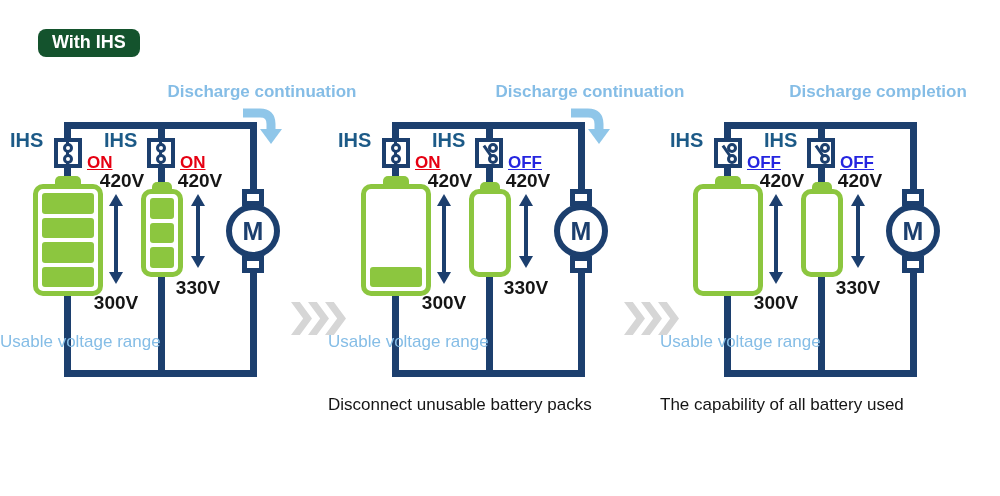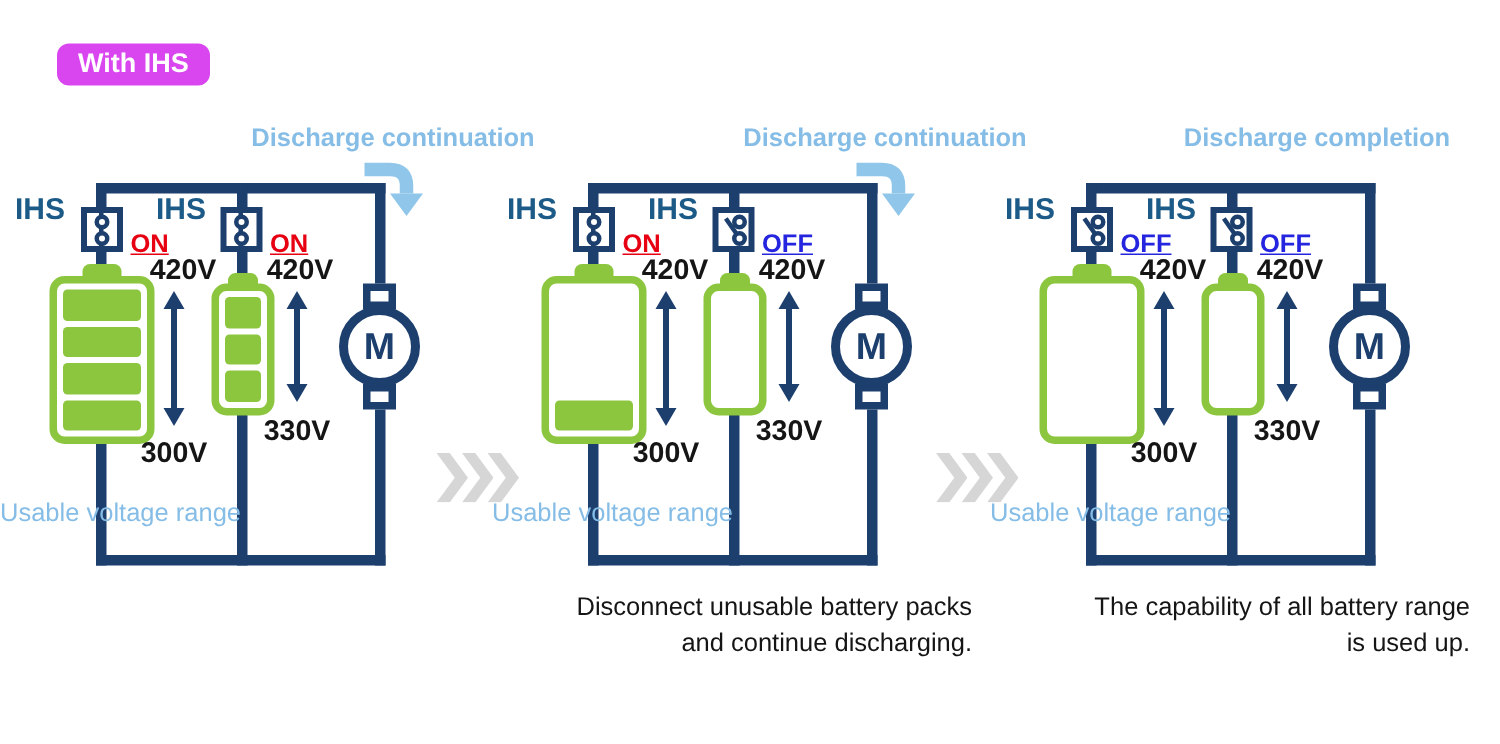--- a/index.html
+++ b/index.html
@@ -11,21 +11,21 @@
     --red:#e60012;
     --offblue:#2525e0;
     --gray:#d6d6d6;
     --ink:#151515;
   }
   html,body{margin:0;padding:0;background:#fff;}
   .stage{position:relative;width:1000px;height:496px;background:#fff;overflow:hidden;
          font-family:"Liberation Sans",sans-serif;}
 
   
-  .badge{position:absolute;left:38px;top:29px;background:#d946ef;color:#fff;
+  .badge{position:absolute;left:38px;top:29px;background:#14532d;color:#fff;
          font-size:18px;font-weight:700;padding:3px 14px 4px;border-radius:8px;z-index:6;}
 
   
   .panel{position:absolute;top:0;width:320px;height:460px;}
   .p1{left:0;}  .p2{left:328px;}  .p3{left:660px;}
 
   .panel-title{position:absolute;top:82px;left:0;width:100%;text-align:center;
                font-size:17px;font-weight:700;color:var(--lblue);transform:translateX(102px);}
   .p3 .panel-title{transform:translateX(58px);}
 
@@ -94,21 +94,21 @@
          border:5px solid var(--navy);box-sizing:border-box;z-index:3;}
   .mt1{top:189px;} .mt2{top:256px;}
   .motor{position:absolute;left:226px;top:204px;width:54px;height:54px;background:#fff;
          border:6px solid var(--navy);border-radius:50%;box-sizing:border-box;z-index:4;
          display:flex;align-items:center;justify-content:center;
          font-size:25px;font-weight:600;color:var(--navy);}
 
   .range{position:absolute;top:332px;left:0;width:100%;text-align:left;
          font-size:17px;font-weight:500;color:var(--lblue);z-index:4;}
 
-  .caption{position:absolute;top:393px;left:0;width:100%;text-align:right;
+  .caption{position:absolute;top:393px;left:0;width:100%;text-align:left;
            font-size:17px;font-weight:500;color:var(--ink);line-height:1.4;z-index:4;}
 
   
   .sep{position:absolute;top:302px;display:flex;z-index:2;}
   .sep1{left:291px;} .sep2{left:624px;}
   .chev{width:21px;height:33px;background:var(--gray);margin-left:-4px;
         clip-path:polygon(0 0,42% 0,100% 50%,42% 100%,0 100%,58% 50%);}
   .chev:first-child{margin-left:0;}
 </style>
 </head>
@@ -253,21 +253,20 @@
     <div class="vlabel vb2">330V</div>
 
     <div class="mterm mt1"></div>
     <div class="mterm mt2"></div>
     <div class="motor">M</div>
 
     <div class="range">Usable voltage range</div>
 
     <div class="caption">
       <div>Disconnect unusable battery packs</div>
-      <div>and continue discharging.</div>
     </div>
 
   </div>
 
   <div class="panel p3" data-arrow="false">
 
     <div class="panel-title">Discharge completion</div>
 
     <div class="wire wire-top"></div>
     <div class="wire wire-bottom"></div>
@@ -320,22 +319,21 @@
     <div class="vlabel vb1">300V</div>
     <div class="vlabel vb2">330V</div>
 
     <div class="mterm mt1"></div>
     <div class="mterm mt2"></div>
     <div class="motor">M</div>
 
     <div class="range">Usable voltage range</div>
 
     <div class="caption">
-      <div>The capability of all battery range</div>
-      <div>is used up.</div>
+      <div>The capability of all battery used</div>
     </div>
 
   </div>
 </div>
 
   <div class="sep sep1">
     <span class="chev"></span>
     <span class="chev"></span>
     <span class="chev"></span>
   </div>

